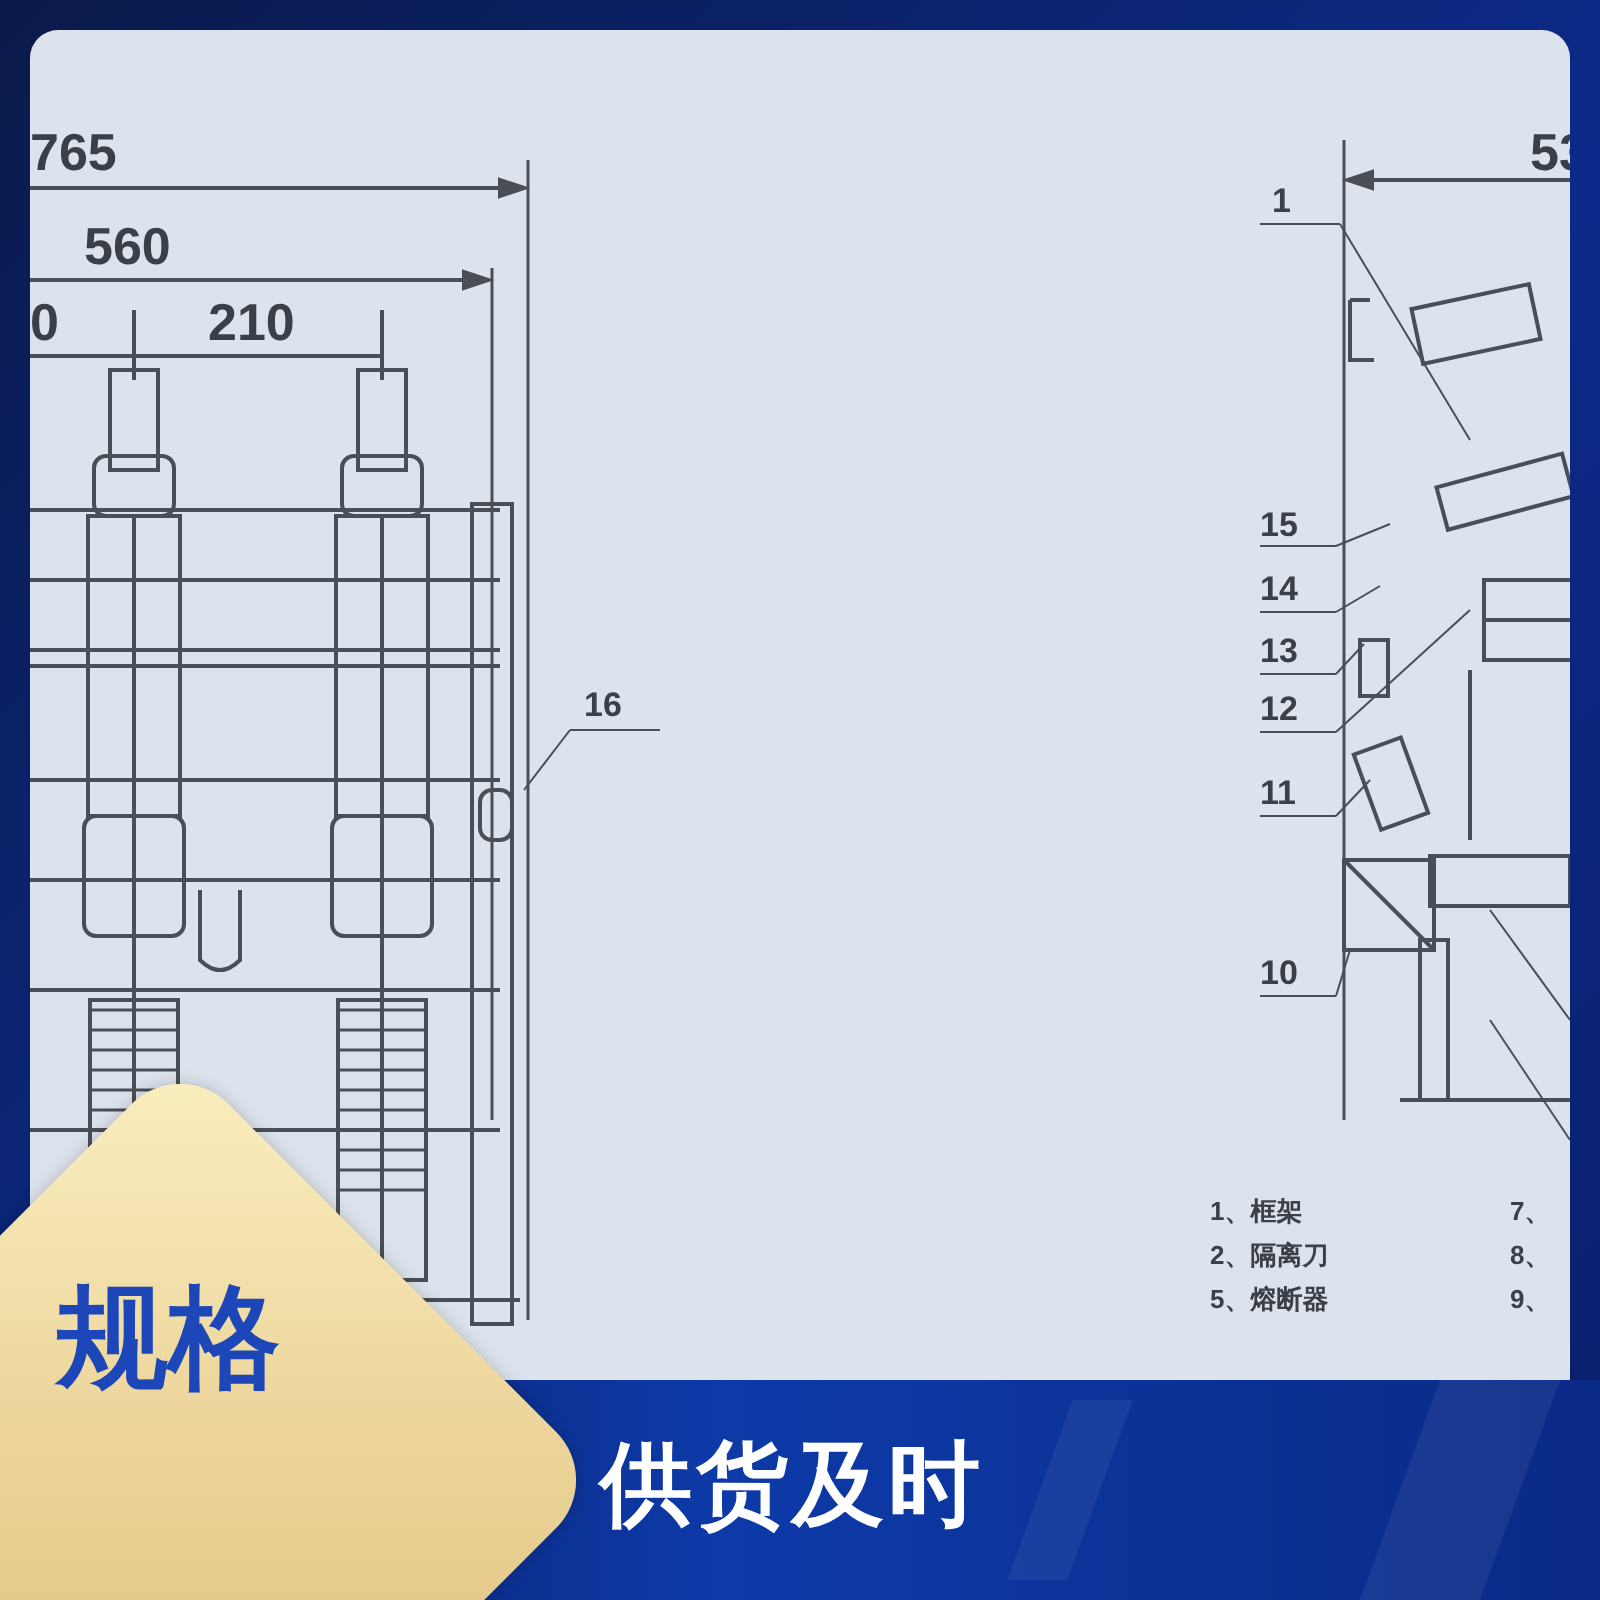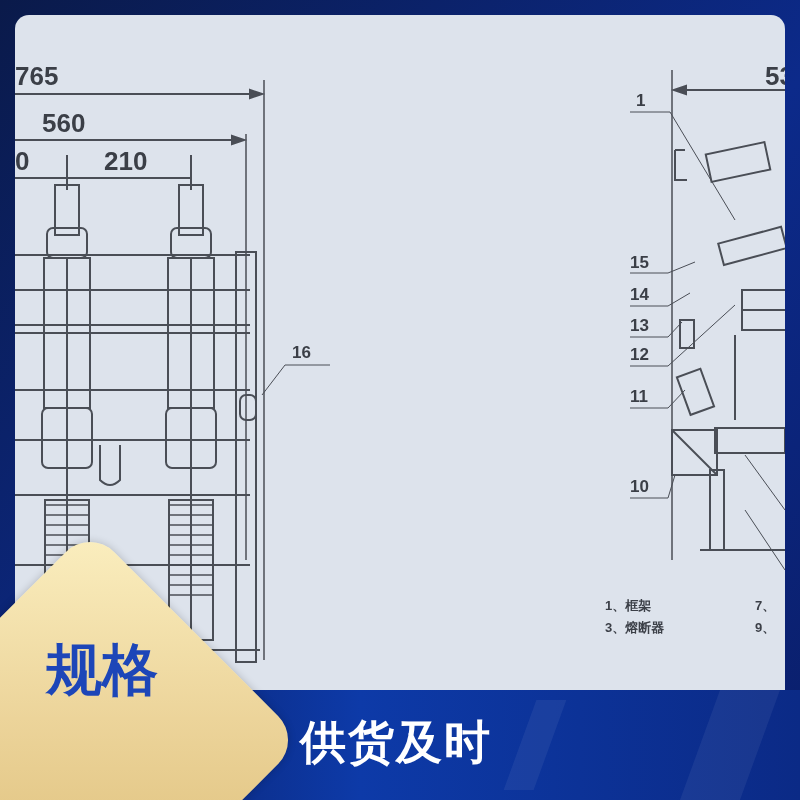--- a/index.html
+++ b/index.html
@@ -29,21 +29,21 @@
     color: #ffffff; font-size: 46px; font-weight: bold; letter-spacing: 2px;
     font-family: Liberation Sans, sans-serif; display: flex; align-items: center; gap: 34px;
   }
   .badge {
     position: absolute; left: -60px; top: 590px; width: 300px; height: 300px;
     transform: rotate(45deg); border-radius: 34px;
     background: linear-gradient(135deg, #fbefc0 0%, #ecd49a 45%, #d9b870 100%);
     box-shadow: 0 0 8px rgba(0,0,0,0.2);
   }
   .badge-text {
-    position: absolute; left: 46px; top: 640px; width: 150px;
+    position: absolute; left: 28px; top: 640px; width: 150px;
     font-family: "DejaVu Sans", sans-serif; font-weight: bold; font-size: 56px;
     line-height: 60px; color: #1d46b8;
   }
 </style>
 </head>
 <body>
 
 <div class="frame">
 
   <div class="panel">
@@ -164,21 +164,25 @@
       <text class="callout" x="630" y="402">11</text>
       <text class="callout" x="630" y="492">10</text>
     </svg>
 
     <div class="legend" style="left:590px; top:580px;">
       <div class="legend-row">
         <span class="l">1、框架</span>
         <span>7、</span>
       </div>
       <div class="legend-row">
-        <span class="l">3、熔断器</span>
+        <span class="l">2、隔离刀</span>
+        <span>8、</span>
+      </div>
+      <div class="legend-row">
+        <span class="l">5、熔断器</span>
         <span>9、</span>
       </div>
     </div>
   </div>
 
   <div class="bottom-bar">
     <div class="shard" style="left:520px; top:10px; width:30px; height:90px;"></div>
     <div class="shard" style="left:700px; top:0; width:60px; height:110px;"></div>
   </div>
 

